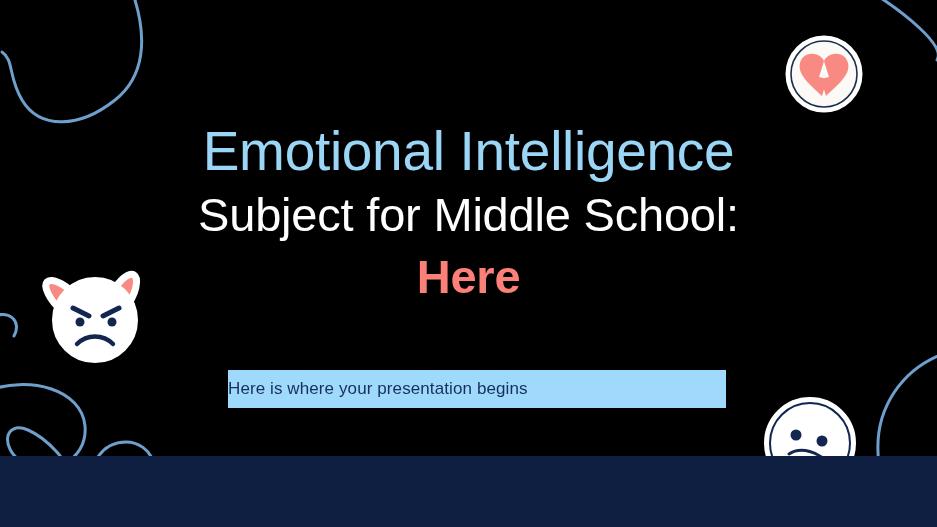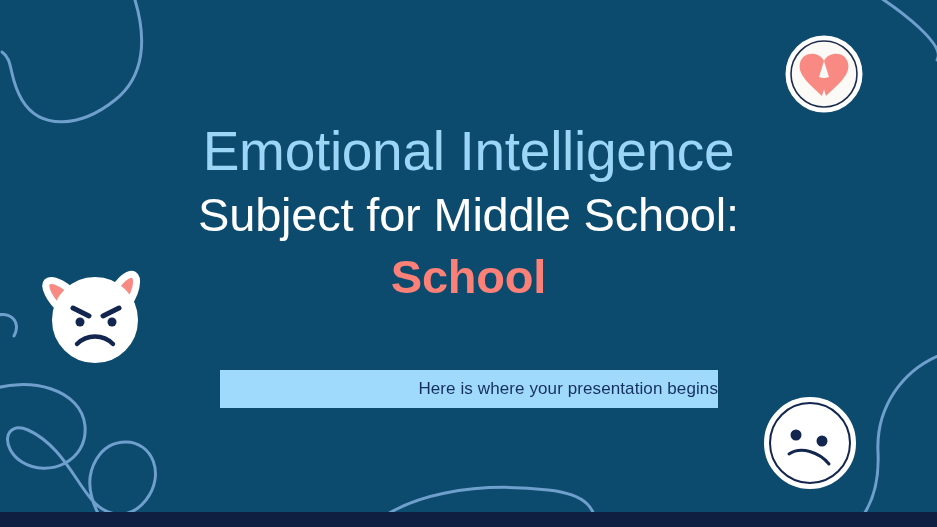--- a/index.html
+++ b/index.html
@@ -3,22 +3,22 @@
 <meta charset="utf-8">
 <style>
   html, body {
     margin: 0;
     padding: 0;
     background: #0f1f42;
   }
   #slide {
     position: relative;
     width: 937px;
-    height: 512px;
-    background: #0c4a6e;
+    height: 456px;
+    background: #000000;
     overflow: hidden;
     font-family: "Liberation Sans", sans-serif;
   }
 
   
   #doodle-layer {
     position: absolute;
     inset: 0;
     width: 937px;
     height: 527px;
@@ -56,28 +56,28 @@
     line-height: 62px;
     font-weight: 700;
     color: #fa8078;
     letter-spacing: -0.2px;
     white-space: nowrap;
   }
 
   
   #subtitle-box {
     position: absolute;
-    left: 220px;
+    left: 228px;
     top: 370px;
     width: 498px;
     height: 38px;
     background: #9fd9fb;
     display: flex;
     align-items: center;
-    justify-content: flex-end;
+    justify-content: flex-start;
     z-index: 5;
   }
   #subtitle-text {
     font-size: 17px;
     color: #16305c;
     letter-spacing: 0.1px;
     white-space: nowrap;
   }
 
   
@@ -118,21 +118,21 @@
       <path d="M948 352 C 900 368, 876 410, 878 452
                C 880 494, 866 518, 846 534"></path>
 
       <path d="M-10 318 C 10 308, 22 322, 14 336"></path>
     </g>
   </svg>
 
   <div id="title-block">
     <div class="title-line-1">Emotional Intelligence</div>
     <div class="title-line-2">Subject for Middle School:</div>
-    <div class="title-line-3">School</div>
+    <div class="title-line-3">Here</div>
   </div>
 
   <div id="subtitle-box">
     <span id="subtitle-text">Here is where your presentation begins</span>
   </div>
 
   <svg class="sticker" id="sticker-devil" viewBox="0 0 120 112" xmlns="http://www.w3.org/2000/svg">
 
     <path d="M30 56 C 16 44, 10 30, 14 26 C 20 21, 36 30, 46 44 Z" fill="#f98a83" stroke="#ffffff" stroke-width="7" stroke-linejoin="round"></path>
 

